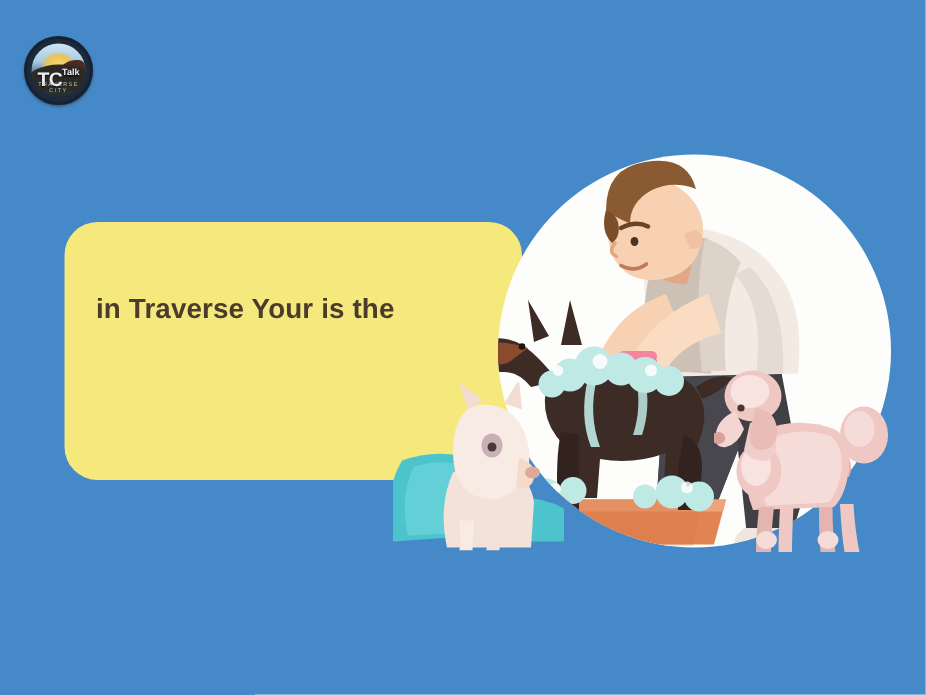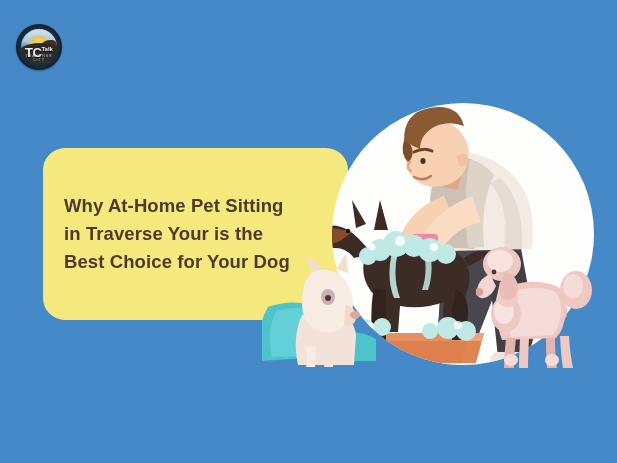--- a/index.html
+++ b/index.html
@@ -129,23 +129,21 @@
       <div class="logo-ridge"></div>
       <div class="logo-text">
         <span>TC</span><small>Talk</small>
       </div>
       <div class="logo-sub">TRAVERSE CITY</div>
     </div>
   </div>
 
   <div class="title-card">
     <div class="title-text">
-      <span class="ln">Why At-Home Pet Sitting</span>
       <span class="ln">in Traverse Your is the</span>
-      <span class="ln">Best Choice for Your Dog</span>
     </div>
   </div>
 
   <div class="stage"></div>
 
   <svg class="art" viewBox="0 0 617 463" width="617" height="463" aria-hidden="true">
     <defs>
       <clipPath id="circleClip">
         <circle cx="463" cy="234" r="131"></circle>
       </clipPath>

